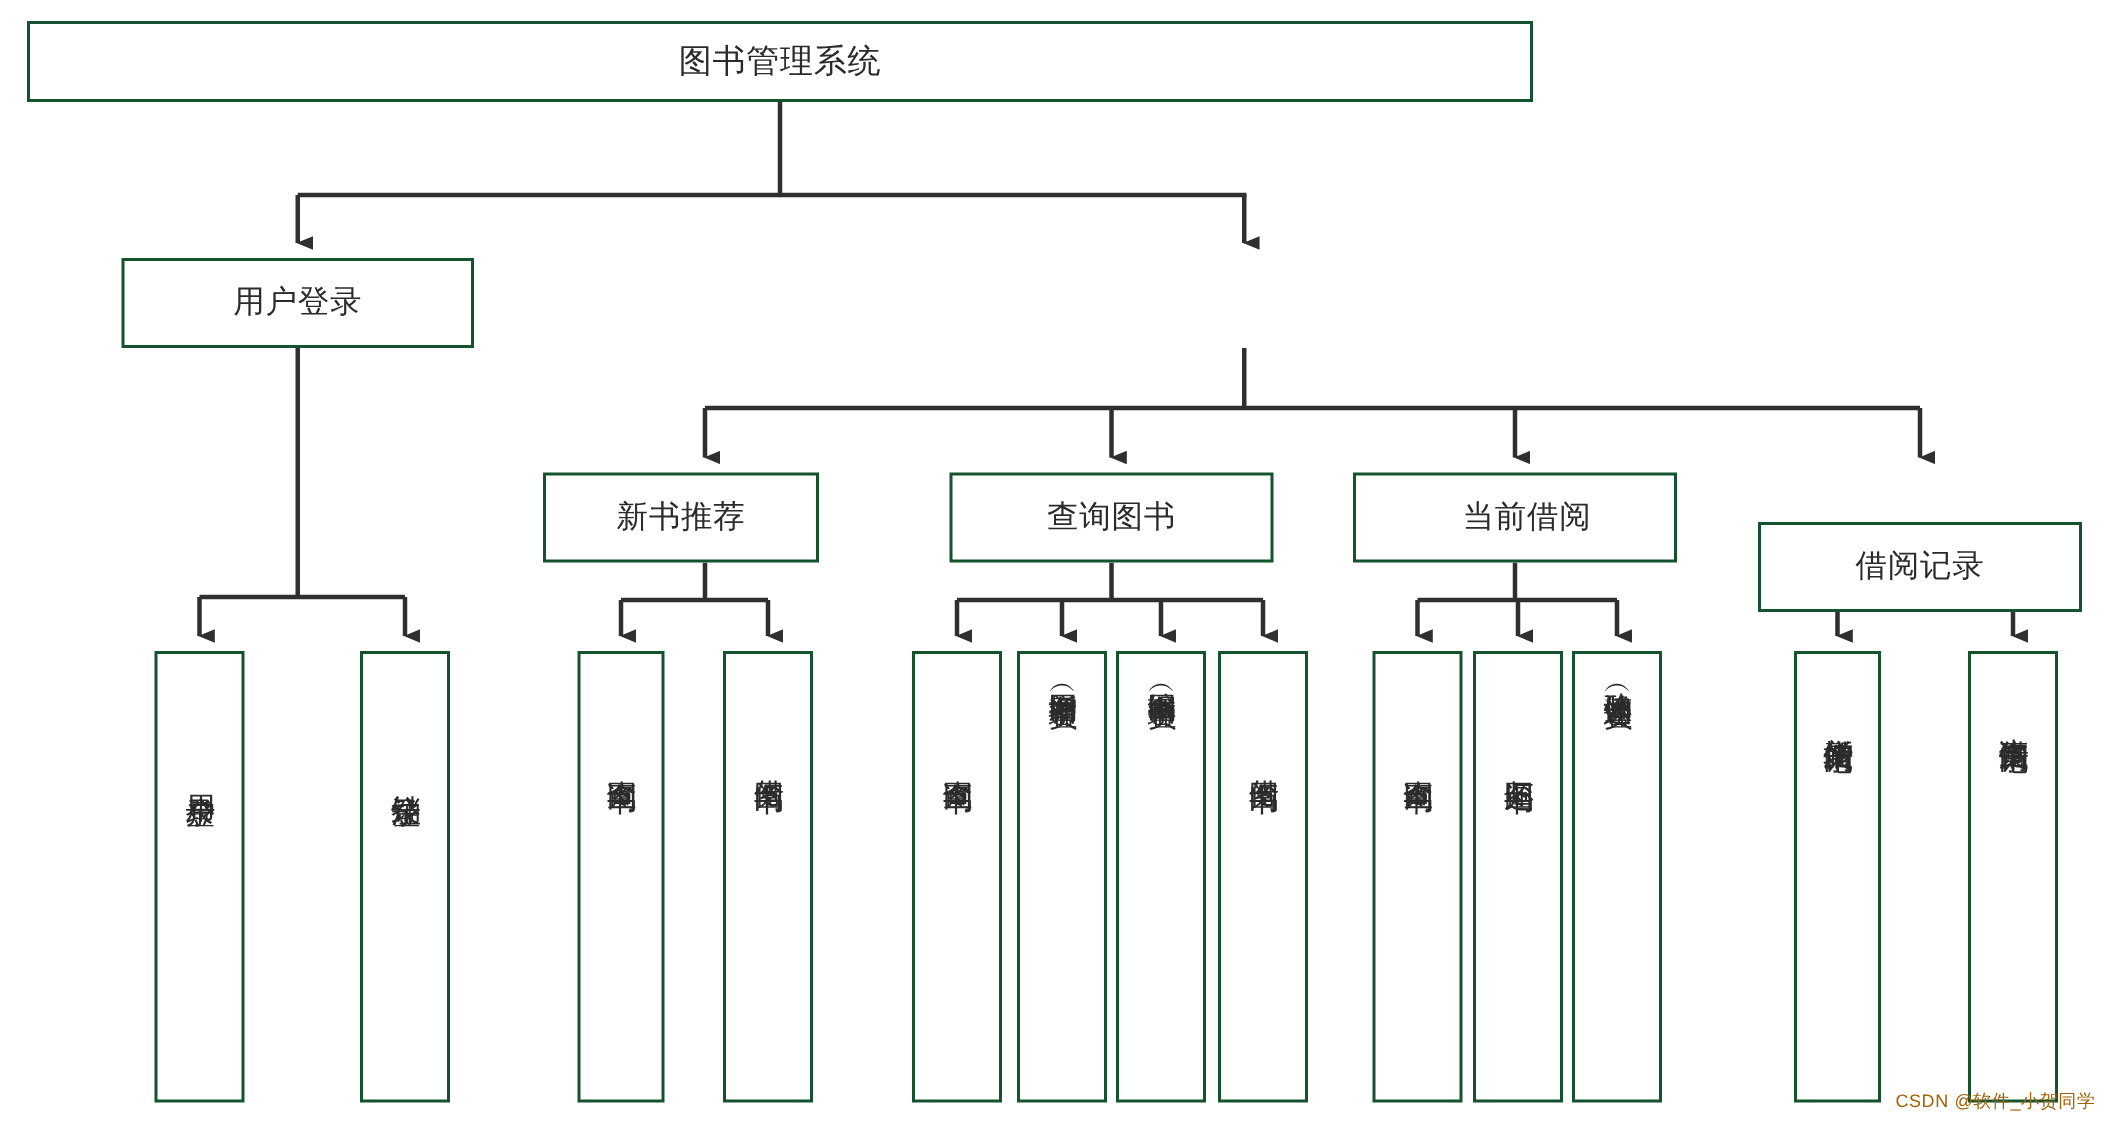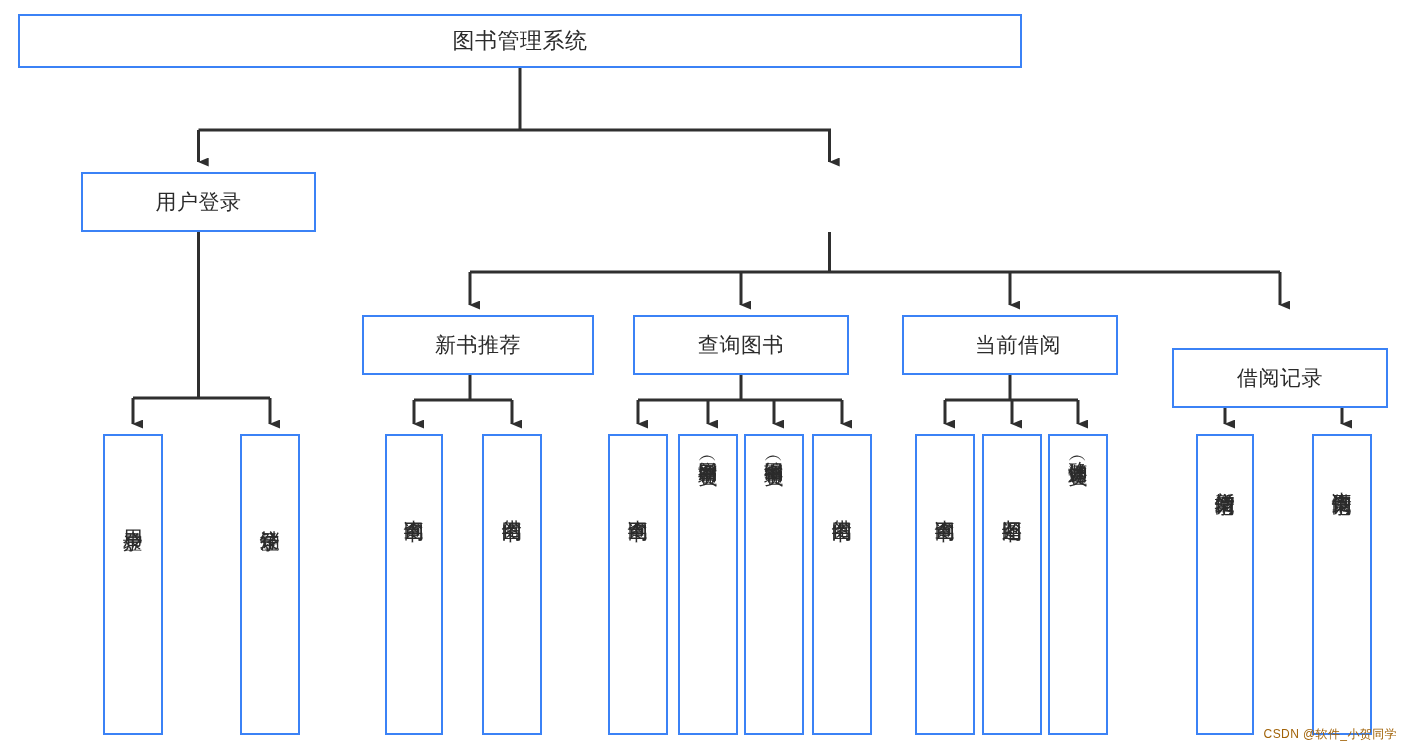--- a/index.html
+++ b/index.html
@@ -22,21 +22,21 @@
     left: 0;
     top: 0;
     width: 1405px;
     height: 747px;
     pointer-events: none;
   }
   .node {
     position: absolute;
     box-sizing: border-box;
     background: #ffffff;
-    border: 2px solid #3b82f6;
+    border: 2px solid #14532d;
     display: flex;
     align-items: center;
     justify-content: center;
     color: #2b2b2b;
     z-index: 2;
   }
   .node .lbl {
     display: block;
     text-align: center;
     line-height: 1.06;
@@ -134,21 +134,21 @@
   </svg>
 
   <div class="node root horiz" style="left:18px; top:14px; width:1004px; height:54px;">
     <span class="lbl">图书管理系统</span>
   </div>
 
   <div class="node horiz" style="left:81px; top:172px; width:235px; height:60px;">
     <span class="lbl">用户登录</span>
   </div>
 
-  <div class="node horiz" style="left:362px; top:315px; width:232px; height:60px;">
+  <div class="node horiz" style="left:362px; top:315px; width:184px; height:60px;">
     <span class="lbl">新书推荐</span>
   </div>
   <div class="node horiz" style="left:633px; top:315px; width:216px; height:60px;">
     <span class="lbl">查询图书</span>
   </div>
   <div class="node horiz" style="left:902px; top:315px; width:216px; height:60px;padding-left:16px;">
     <span class="lbl">当前借阅</span>
   </div>
   <div class="node horiz" style="left:1172px; top:315px; width:216px; height:60px;margin-top:33px;">
     <span class="lbl">借阅记录</span>

